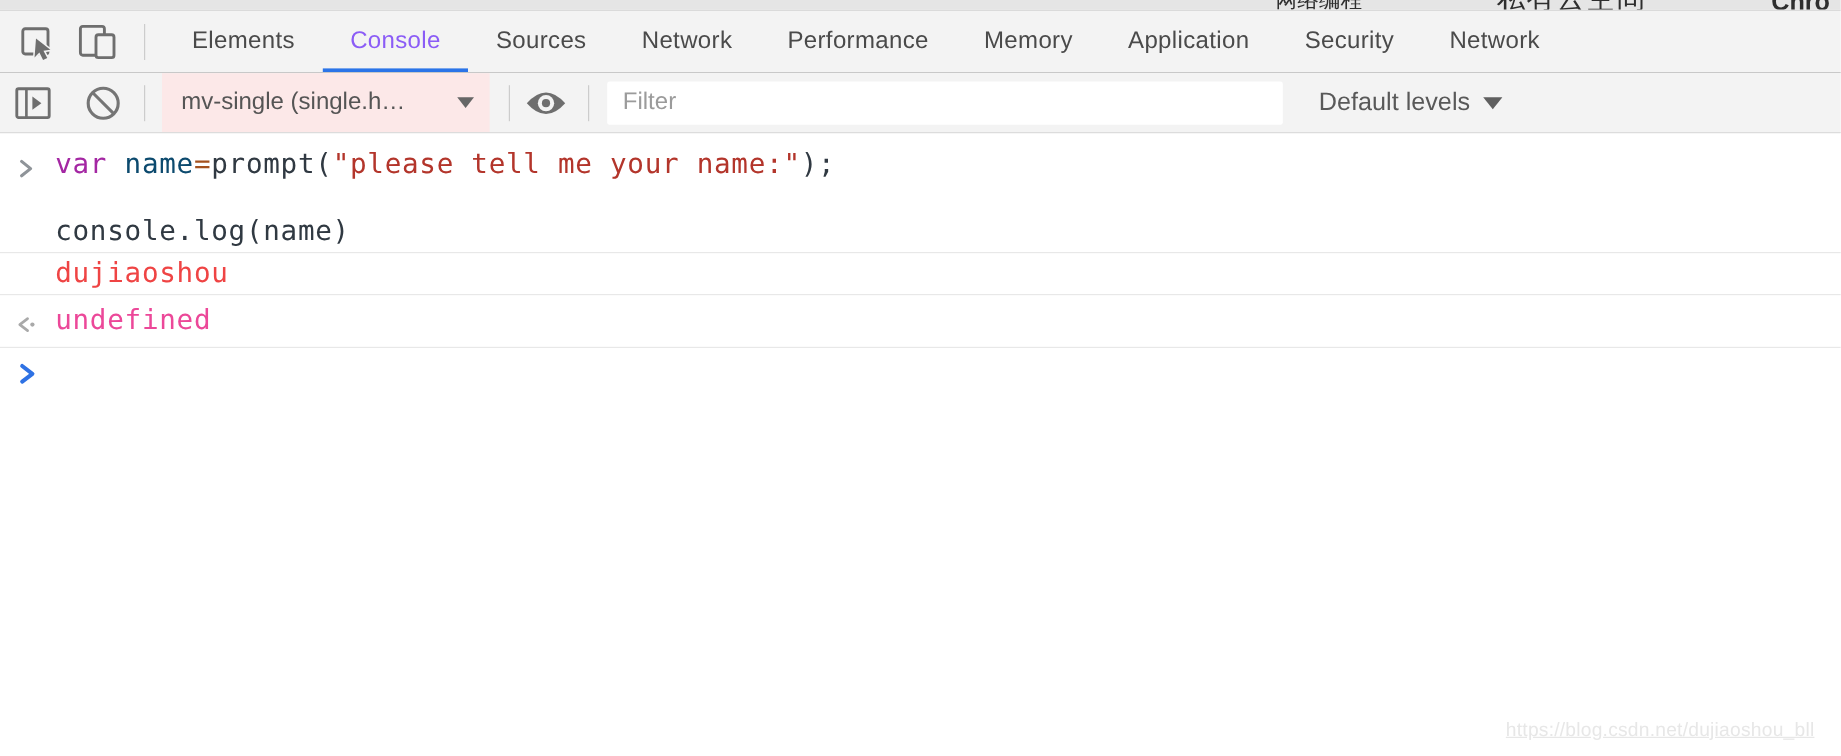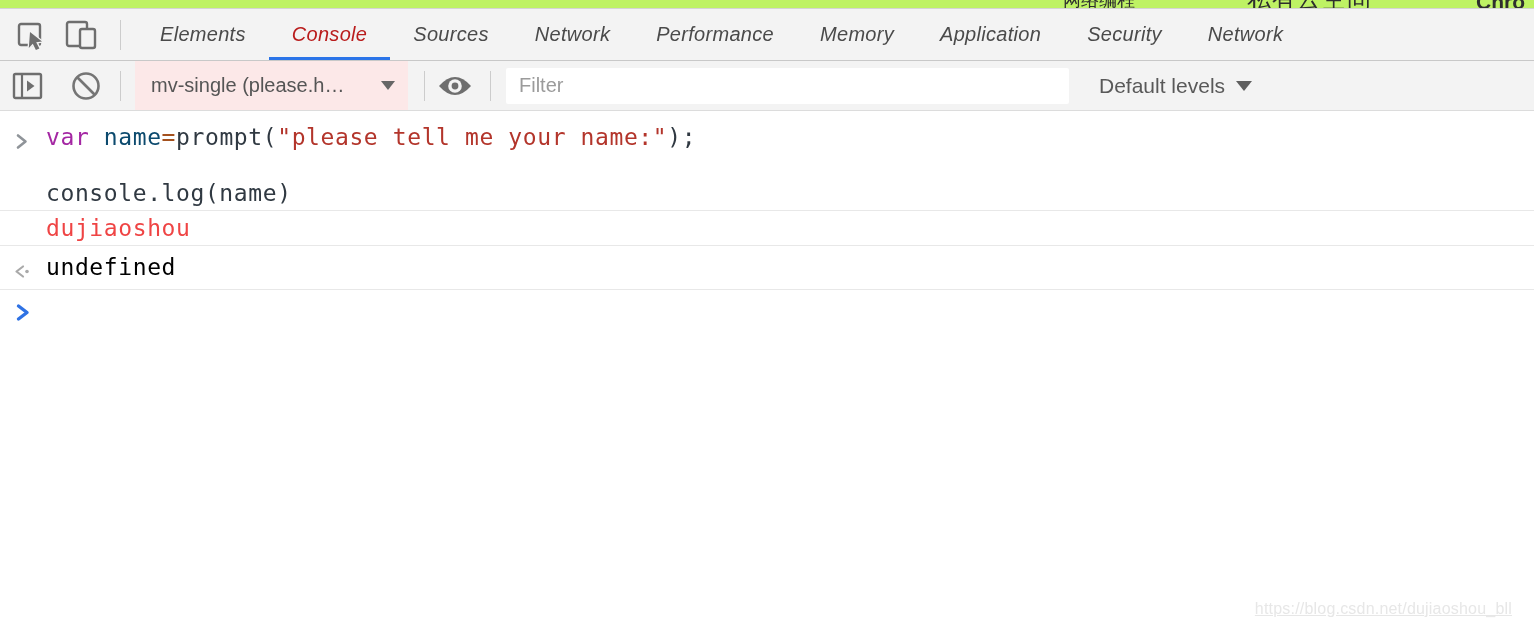--- a/index.html
+++ b/index.html
@@ -2,41 +2,41 @@
 <html><head>
 <meta charset="utf-8">
 <style>
   html,body{margin:0;padding:0;}
   body{
     width:1534px;height:630px;overflow:hidden;background:#fff;position:relative;
     font-family:"Liberation Sans","DejaVu Sans",sans-serif;
     -webkit-font-smoothing:antialiased;
   }
   
-  .bookmarks-strip{height:8px;background:#bef264;position:relative;overflow:hidden;text-decoration:underline;}
+  .bookmarks-strip{height:8px;background:#e5e5e5;position:relative;overflow:hidden;text-decoration:underline;}
   .bookmarks-strip .bm{position:absolute;color:#2e2e2e;white-space:nowrap;}
   .bm1{left:1063px;top:-12px;font-size:18px;}
   .bm2{left:1247px;top:-17px;font-size:24px;letter-spacing:1px;}
   .bm3{left:1476px;top:-10px;font-size:21px;font-weight:bold;}
   
   .tabbar{
     height:51px;background:#f3f3f3;border-top:1px solid #d4d4d4;border-bottom:1px solid #c8c8c8;
     display:flex;align-items:center;
   }
   .tb-icons{display:flex;align-items:center;margin-left:16px;}
   .icon-btn{display:flex;align-items:center;justify-content:center;cursor:pointer;}
   .insp{width:30px;height:30px;}
   .devtb{width:36px;height:30px;margin-left:18px;}
   .vsep{width:1px;height:30px;background:#ccc;margin:0 14px 0 20px;}
-  .tabs{display:flex;height:51px;margin-left:2px;font-style:italic;}
+  .tabs{display:flex;height:51px;margin-left:2px;}
   .tab{
     height:51px;display:flex;align-items:center;padding:0 23px;font-size:20px;
     color:#4a4a4a;letter-spacing:.3px;position:relative;cursor:pointer;white-space:nowrap;
   }
-  .tab.active{color:#b91c1c;}
+  .tab.active{color:#8b5cf6;}
   .tab.active::after{
     content:"";position:absolute;left:0;right:0;bottom:0;height:3px;background:#2b74e8;
   }
   
   .toolbar{
     height:49px;background:#f3f3f3;border-bottom:1px solid #dcdcdc;
     display:flex;align-items:center;
   }
   .sidebar-btn{width:32px;height:32px;margin-left:12px;}
   .clear-btn{width:32px;height:32px;margin-left:26px;}
@@ -67,21 +67,21 @@
   
   .console{font-family:"DejaVu Sans Mono","Liberation Mono",monospace;font-size:23px;letter-spacing:.6px;}
   .row{position:relative;border-bottom:1px solid #e8e8e8;}
   .row-echo{padding:12px 0 3px 0;}
   .code-line{margin-left:46px;line-height:28px;white-space:pre;color:#303942;}
   .chev{position:absolute;left:15px;}
   .row-echo .chev{top:18px;}
   .row-log{height:34px;}
   .row-log .out{margin-left:46px;line-height:34px;color:#ef4444;}
   .row-result{height:43px;}
-  .row-result .out{margin-left:46px;line-height:43px;color:#000000;}
+  .row-result .out{margin-left:46px;line-height:43px;color:#ec4899;}
   .ret-arrow{position:absolute;left:12px;top:13px;}
   .row-prompt{border-bottom:none;height:40px;cursor:text;}
   .row-prompt .chev{top:11px;}
   
   .watermark{
     position:absolute;right:22px;top:600px;font-size:16px;color:#e7e7e7;letter-spacing:.2px;text-decoration:underline;
   }
 </style>
 </head>
 <body>
@@ -130,21 +130,21 @@
     </svg>
   </span>
   <span class="icon-btn clear-btn">
     <svg width="32" height="32" viewBox="0 0 32 32">
       <circle cx="16" cy="16" r="12.5" fill="none" stroke="#757575" stroke-width="2.6"></circle>
       <line x1="7.5" y1="7.5" x2="24.5" y2="24.5" stroke="#757575" stroke-width="2.6"></line>
     </svg>
   </span>
   <span class="vsep-a"></span>
   <div class="ctx-select">
-    <span class="lbl">mv-single (please.h…</span>
+    <span class="lbl">mv-single (single.h…</span>
     <span class="tri tri-down"></span>
   </div>
   <span class="vsep-b"></span>
   <span class="icon-btn eye-btn">
     <svg width="36" height="28" viewBox="0 0 36 28">
       <path d="M2 14 Q18 -4 34 14 Q18 32 2 14 Z" fill="#6e6e6e"></path>
       <circle cx="18" cy="14" r="6.8" fill="#f3f3f3"></circle>
       <circle cx="18" cy="14" r="3.4" fill="#6e6e6e"></circle>
     </svg>
   </span>

